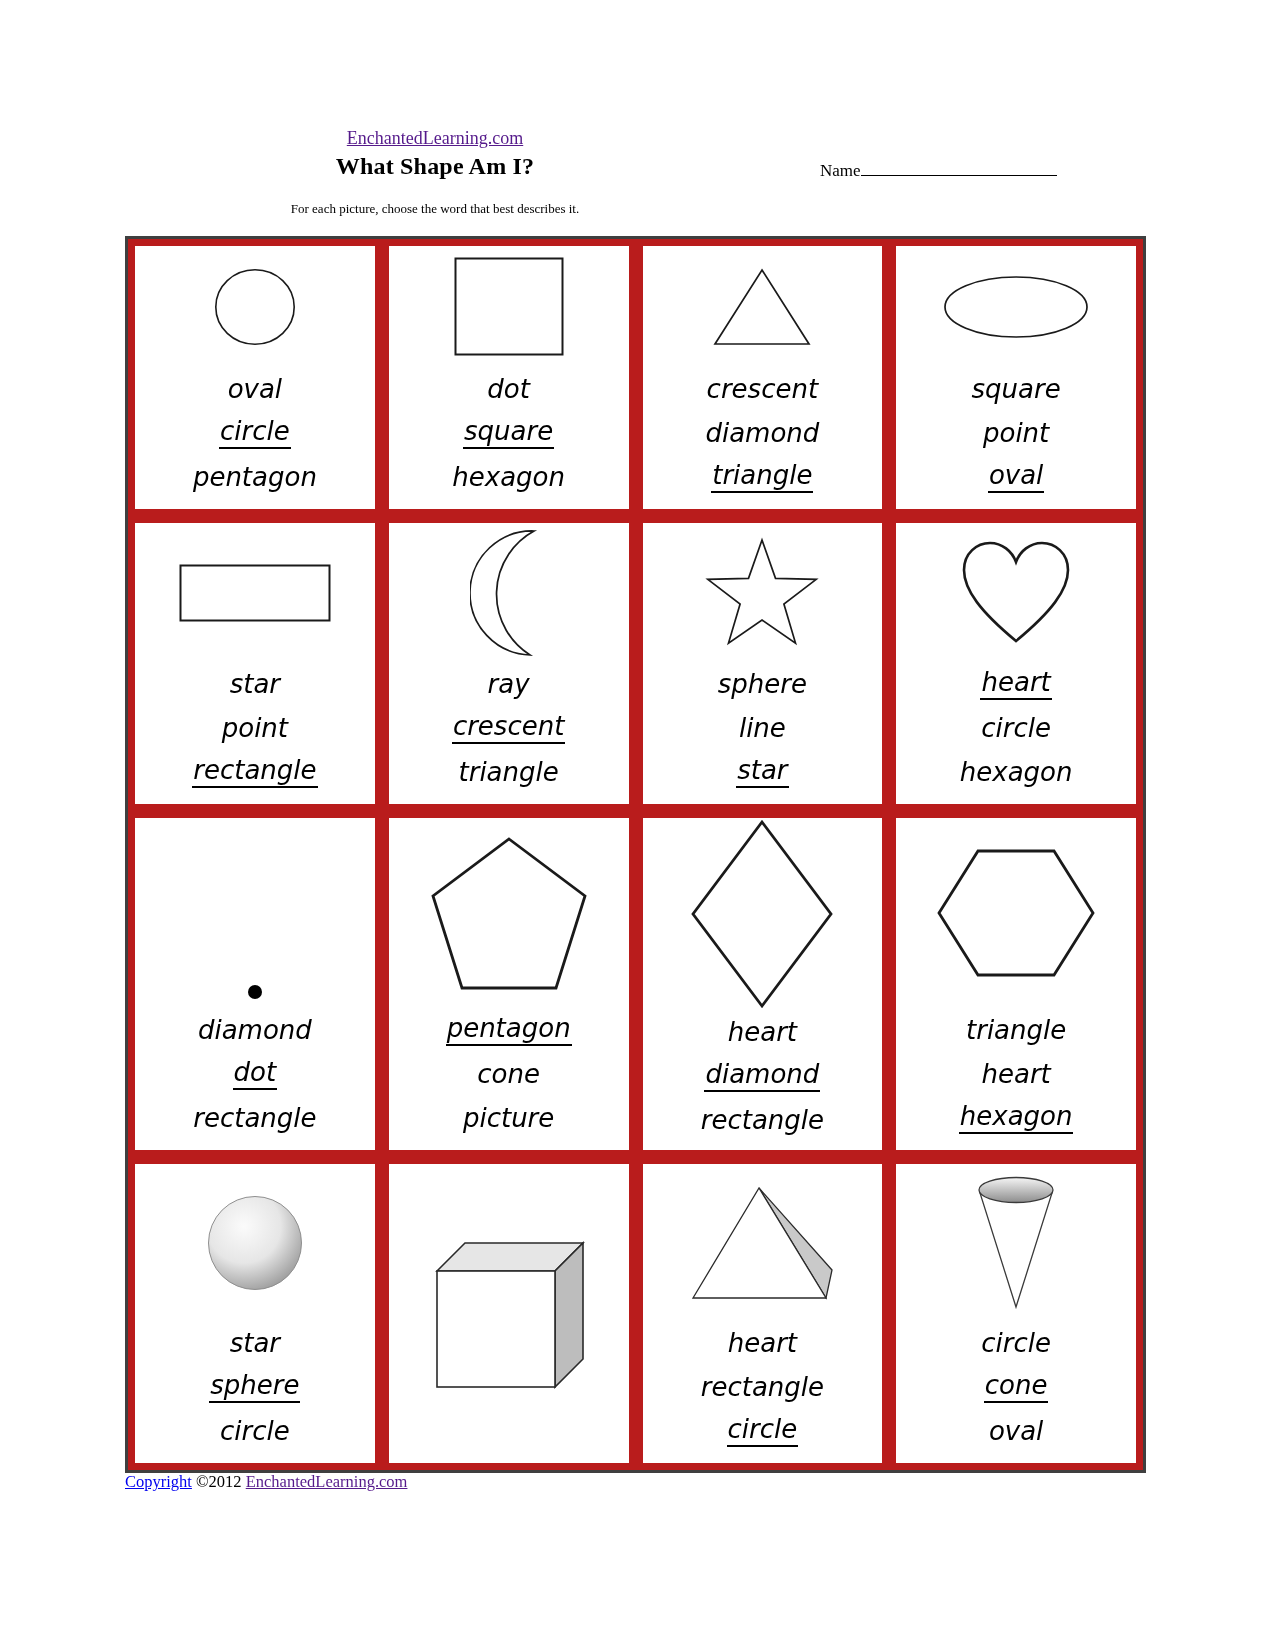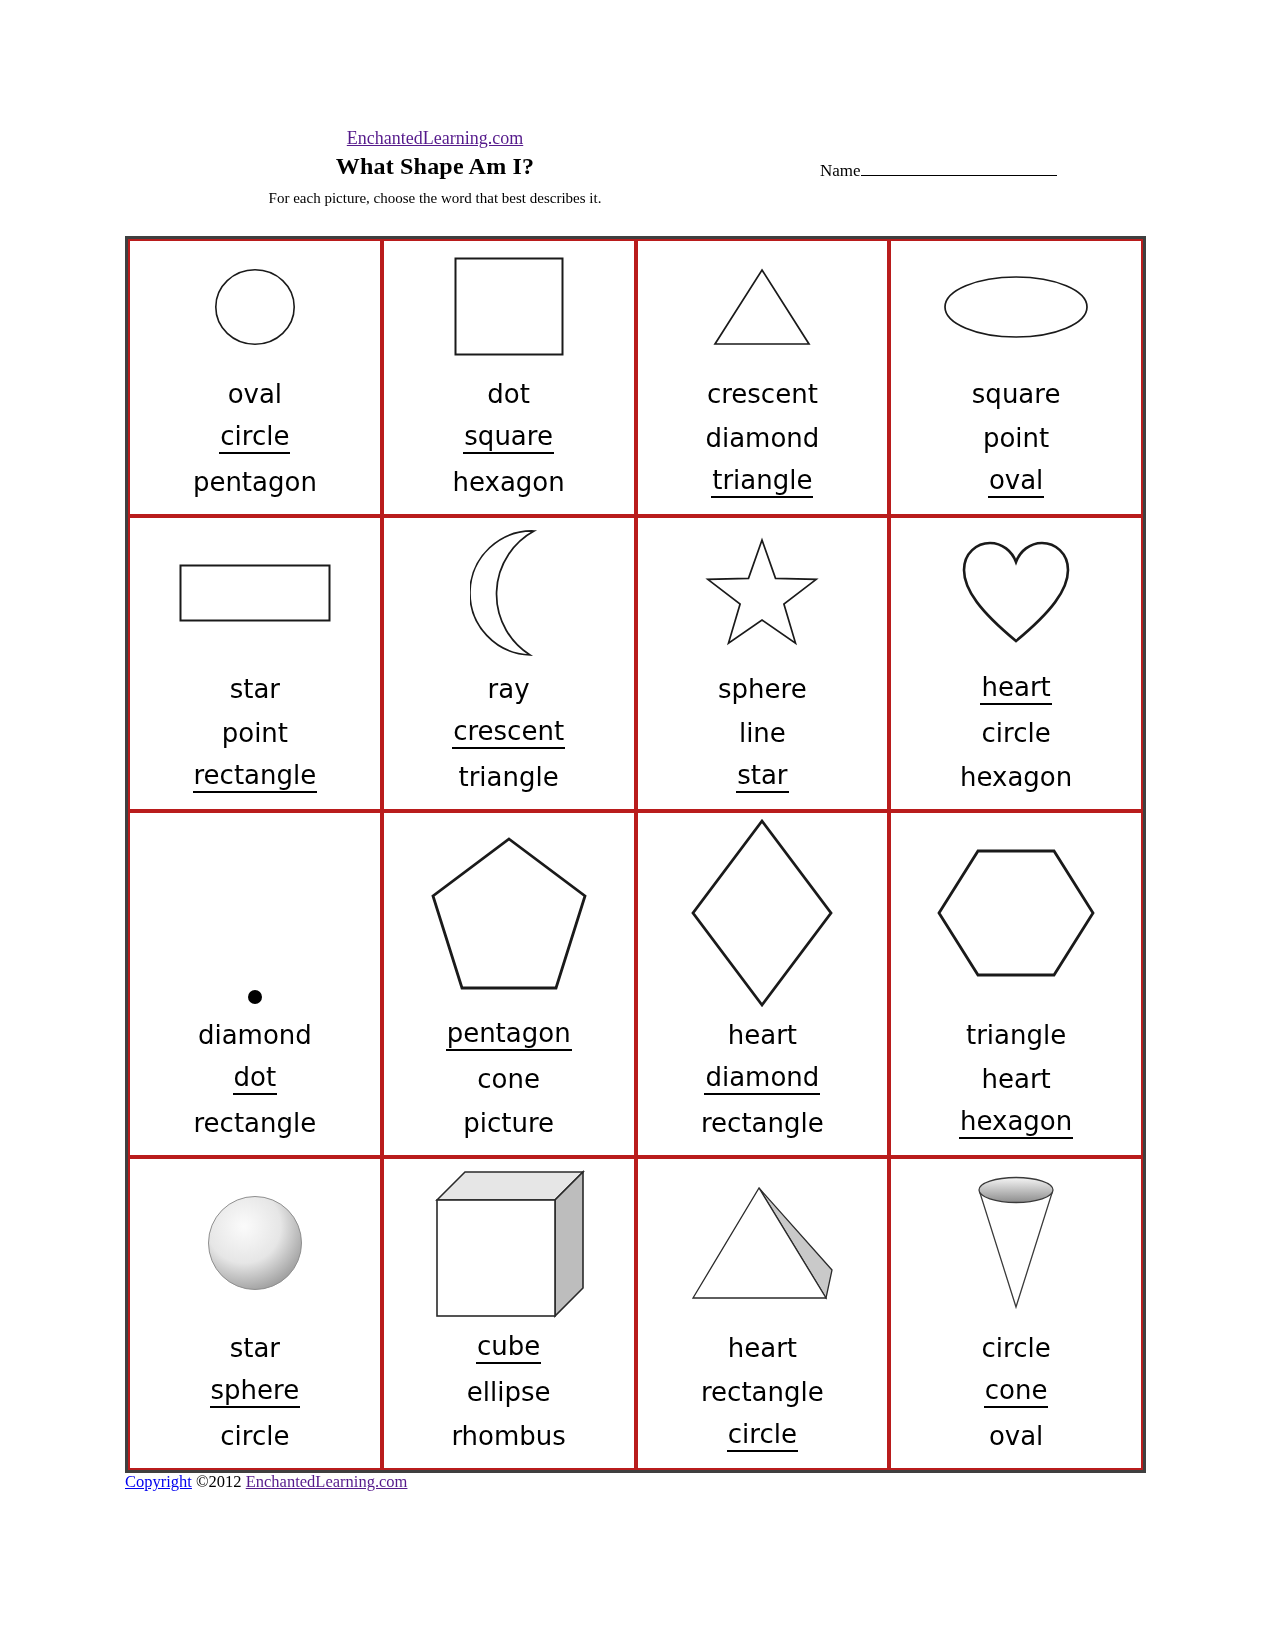--- a/index.html
+++ b/index.html
@@ -13,40 +13,41 @@
   .header-block {
     position:absolute; left:185px; top:128px; width:500px; text-align:center;
   }
   .site-link {
     font-size:18px; color:#551A8B; text-decoration:underline; cursor:pointer;
     display:inline-block;
   }
   .page-title {
     font-size:24px; font-weight:bold; margin-top:4px; letter-spacing:0.2px;
   }
-  .instruction { font-size:15px; margin-top:10px; }
+  .instruction { font-size:13px; margin-top:21px; }
   .name-block {
     position:absolute; left:820px; top:156px; font-size:17px; white-space:nowrap;
   }
   .name-line {
     display:inline-block; width:196px; border-bottom:1.8px solid #000; height:20px;
   }
   
   .grid {
     position:absolute; left:125px; top:236px; width:1021px;
     display:grid;
     grid-template-columns:repeat(4,1fr);
     grid-template-rows:277px 295px 346px 313px;
     border:3px solid #3f3f3f;
     background:#fff;
   }
   .cell {
-    border:2px solid #b91c1c;
+    border:7px solid #b91c1c;
     display:flex; flex-direction:column; align-items:center;
     overflow:hidden;
+    font-style:italic;
   }
   .shape-area {
     flex:1 1 auto; width:100%;
     display:flex; align-items:center; justify-content:center;
   }
   .shape-area.dot { align-items:flex-end; padding-bottom:8px; }
   .options { padding-bottom:10px; }
   .option {
     height:44px; display:flex; align-items:center; justify-content:center;
     font-family:"DejaVu Sans","Liberation Sans",sans-serif;
@@ -319,31 +320,20 @@
       </div>
     </div>
     <div class="cell">
       <div class="shape-area cube">
         <svg width="152" height="150" viewBox="0 0 152 150">
           <polygon points="4,32 32,4 150,4 122,32" fill="#e6e6e6" stroke="#2a2a2a" stroke-width="1.6"></polygon>
           <polygon points="122,32 150,4 150,120 122,148" fill="#bdbdbd" stroke="#2a2a2a" stroke-width="1.6"></polygon>
           <rect x="4" y="32" width="118" height="116" fill="#ffffff" stroke="#2a2a2a" stroke-width="1.6"></rect>
         </svg>
       </div>
-      <div class="options">
-        <div class="option">
-          <span class="option-word underlined">cube</span>
-        </div>
-        <div class="option">
-          <span class="option-word">ellipse</span>
-        </div>
-        <div class="option">
-          <span class="option-word">rhombus</span>
-        </div>
-      </div>
     </div>
     <div class="cell">
       <div class="shape-area pyramid">
         <svg width="148" height="116" viewBox="0 0 148 116">
           <polygon points="71,3 144,85 138,113" fill="#c9c9c9" stroke="#2a2a2a" stroke-width="1.3"></polygon>
           <polygon points="71,3 138,113 5,113" fill="#ffffff" stroke="#2a2a2a" stroke-width="1.3"></polygon>
         </svg>
       </div>
       <div class="options">
         <div class="option">

